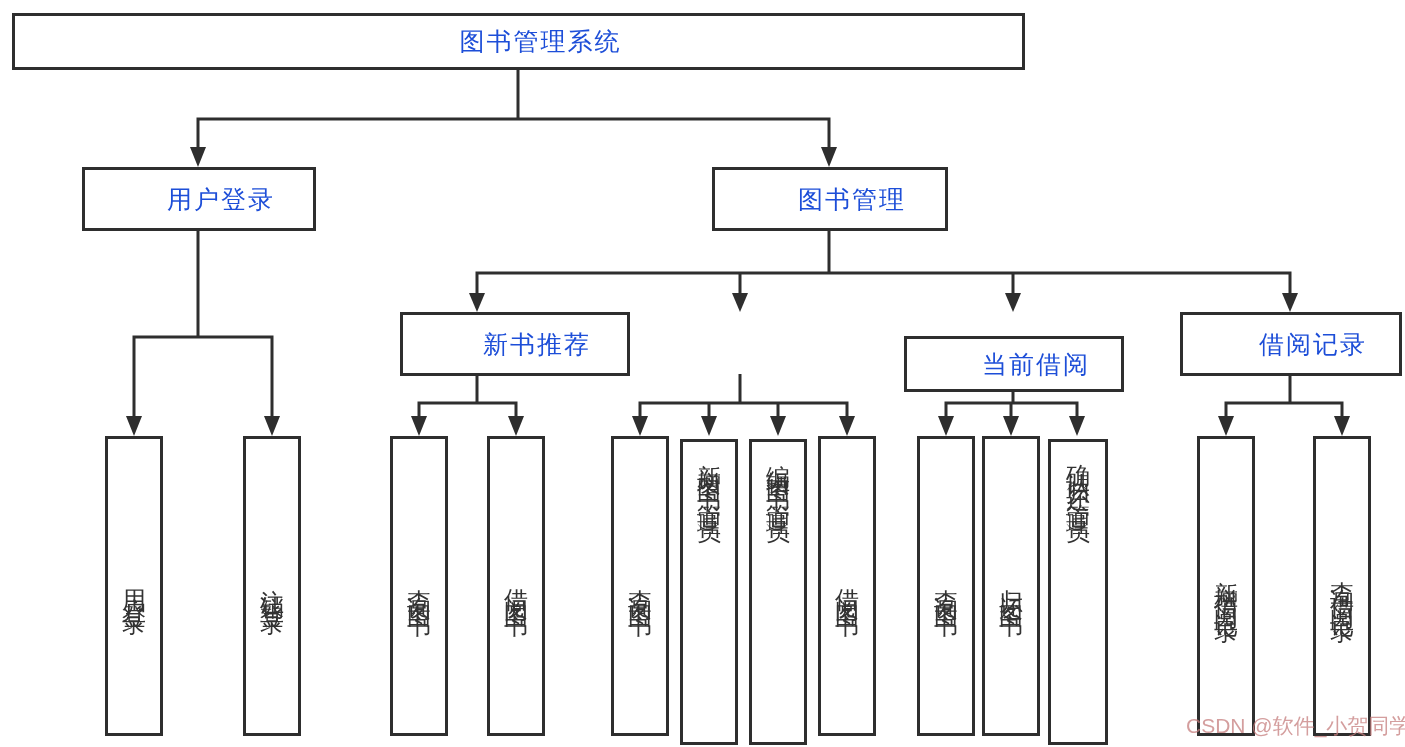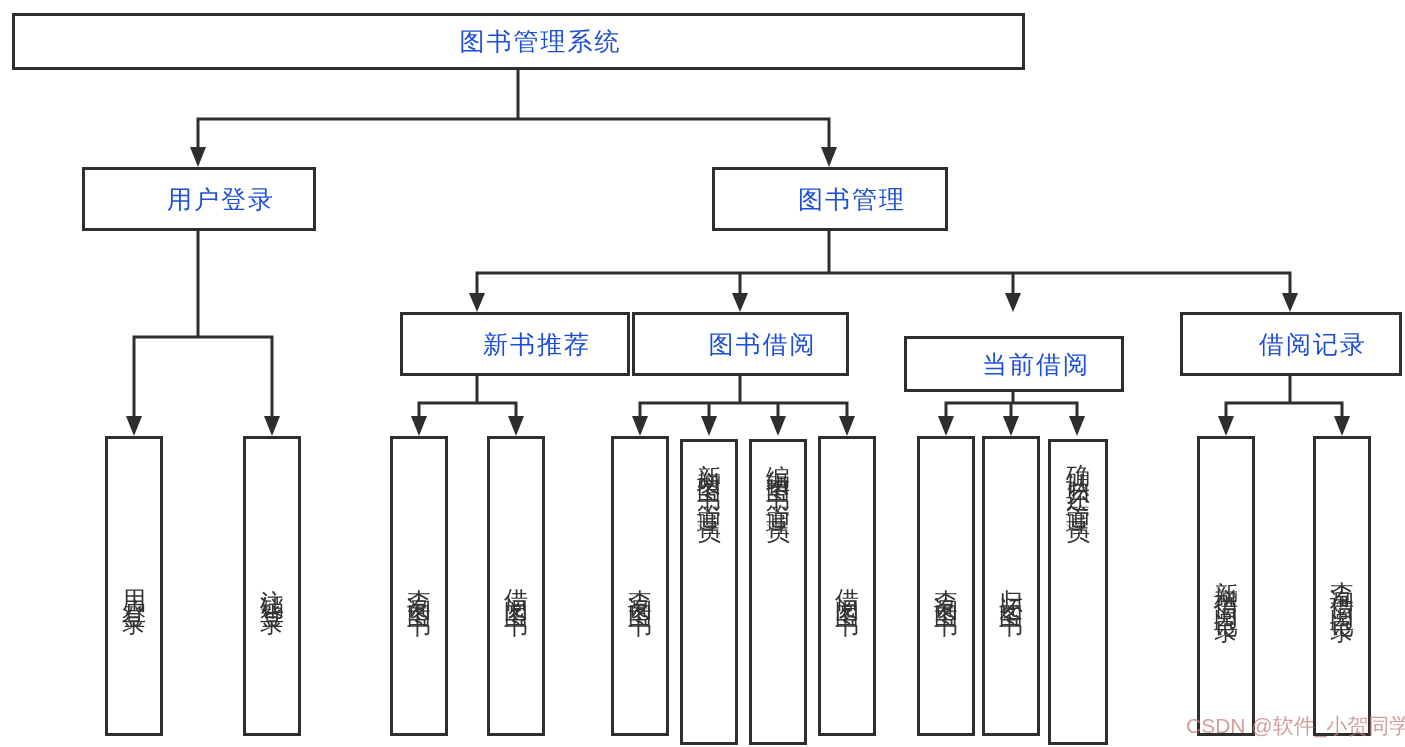--- a/index.html
+++ b/index.html
@@ -77,21 +77,20 @@
       <polygon points="1334,416 1350,416 1342,436"></polygon>
     </g>
   </svg>
 
   <div class="node" style="left:12px; top:13px; width:1013px; height:57px;">图书管理系统</div>
 
   <div class="node" style="left:82px; top:167px; width:234px; height:64px;">用户登录</div>
   <div class="node" style="left:712px; top:167px; width:236px; height:64px;font-family:Liberation Mono, monospace;">图书管理</div>
 
   <div class="node" style="left:363px; top:312px; width:230px; height:64px;margin-left:37px;">新书推荐</div>
-  <div class="node" style="left:632px; top:312px; width:217px; height:64px;">图书借阅</div>
   <div class="node" style="left:904px; top:312px; width:220px; height:56px;margin-top:24px;">当前借阅</div>
   <div class="node" style="left:1180px; top:312px; width:222px; height:64px;">借阅记录</div>
 
   <div class="leaf" style="left:105px;">
     <span class="vtext">用户登录</span>
   </div>
   <div class="leaf" style="left:243px;">
     <span class="vtext">注销登录</span>
   </div>
 

